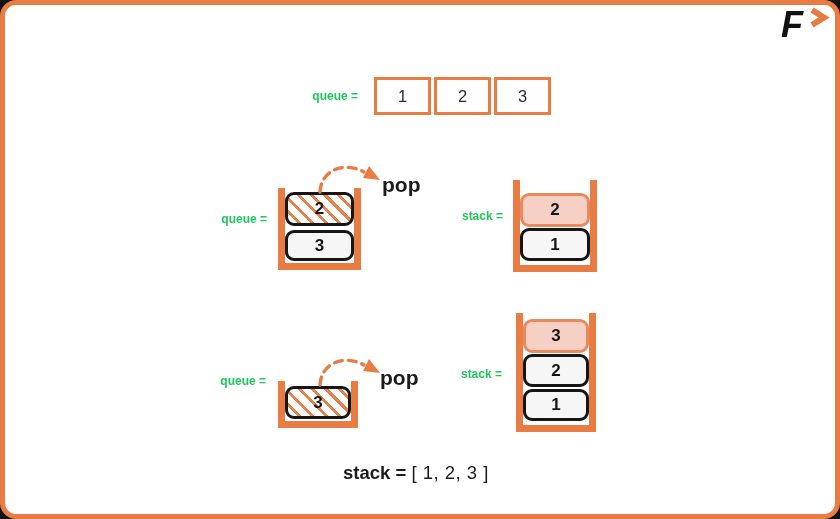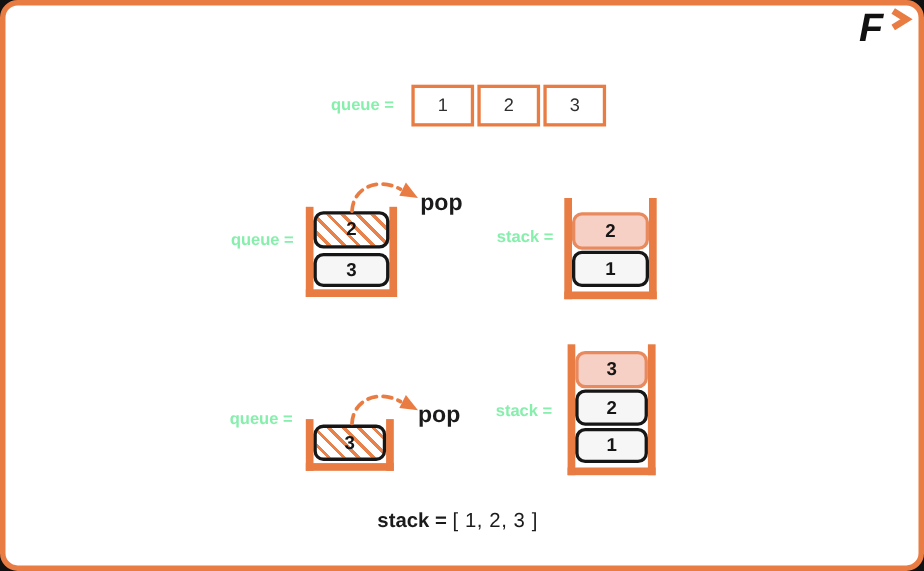--- a/index.html
+++ b/index.html
@@ -6,22 +6,22 @@
   #canvas{
     position:relative;width:840px;height:519px;background:#111;
     font-family:"Liberation Sans", sans-serif;color:#1b1b1b;overflow:hidden;
   }
   .card{
     position:absolute;left:0;top:0;right:0;bottom:0;
     background:#ffffff;border:5px solid #E87C43;border-radius:16px;
     box-sizing:border-box;
   }
   .lbl{
-    position:absolute;font-weight:bold;font-size:15px;line-height:20px;
-    text-align:right;color:#86efac;white-space:nowrap;
+    position:absolute;font-weight:bold;font-size:12px;line-height:20px;
+    text-align:right;color:#22c55e;white-space:nowrap;
   }
   .poplbl{
     position:absolute;font-weight:bold;font-size:21px;line-height:20px;color:#1b1b1b;
   }
   
   .qrow{position:absolute;left:374px;top:77px;display:flex;gap:3px;}
   .qcell{
     width:57px;height:38px;box-sizing:border-box;border:3px solid #E87C43;background:#fff;
     display:flex;align-items:center;justify-content:center;
     font-size:16.5px;color:#2f2f2f;

